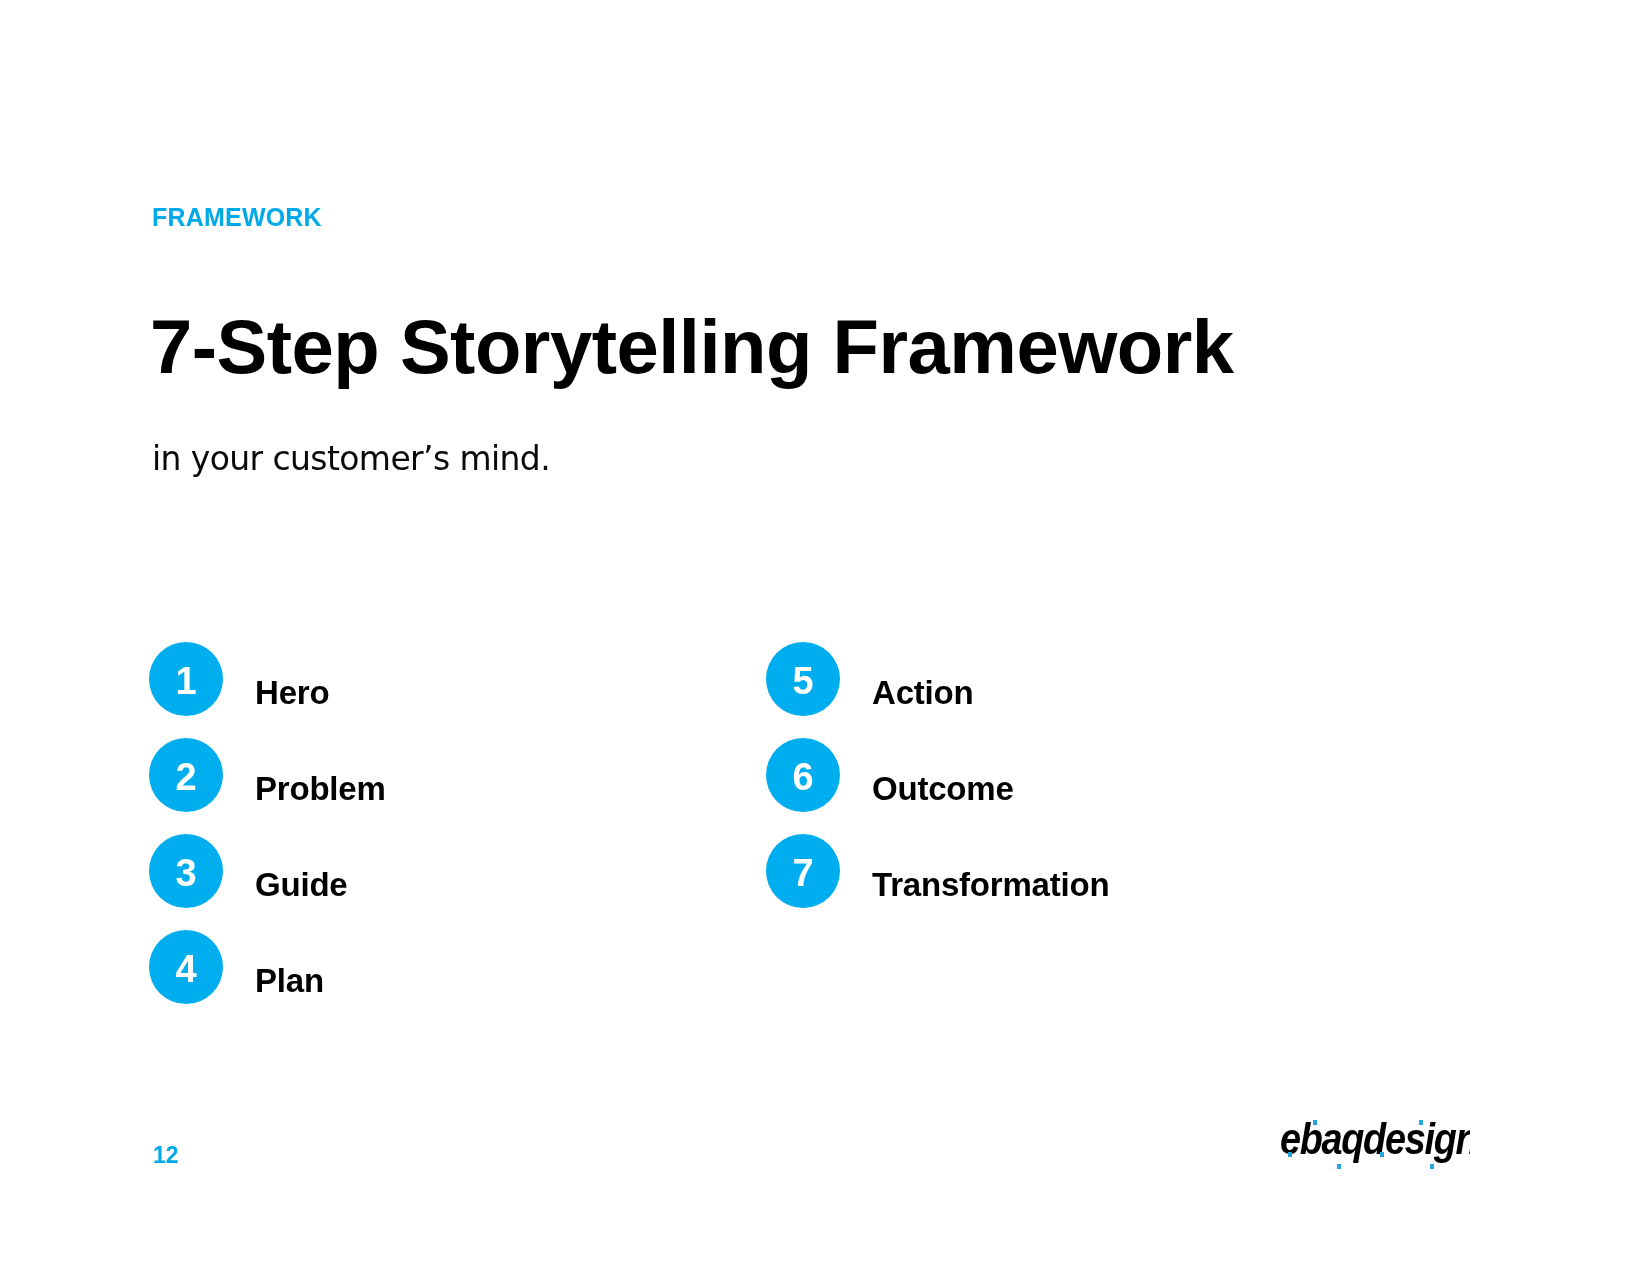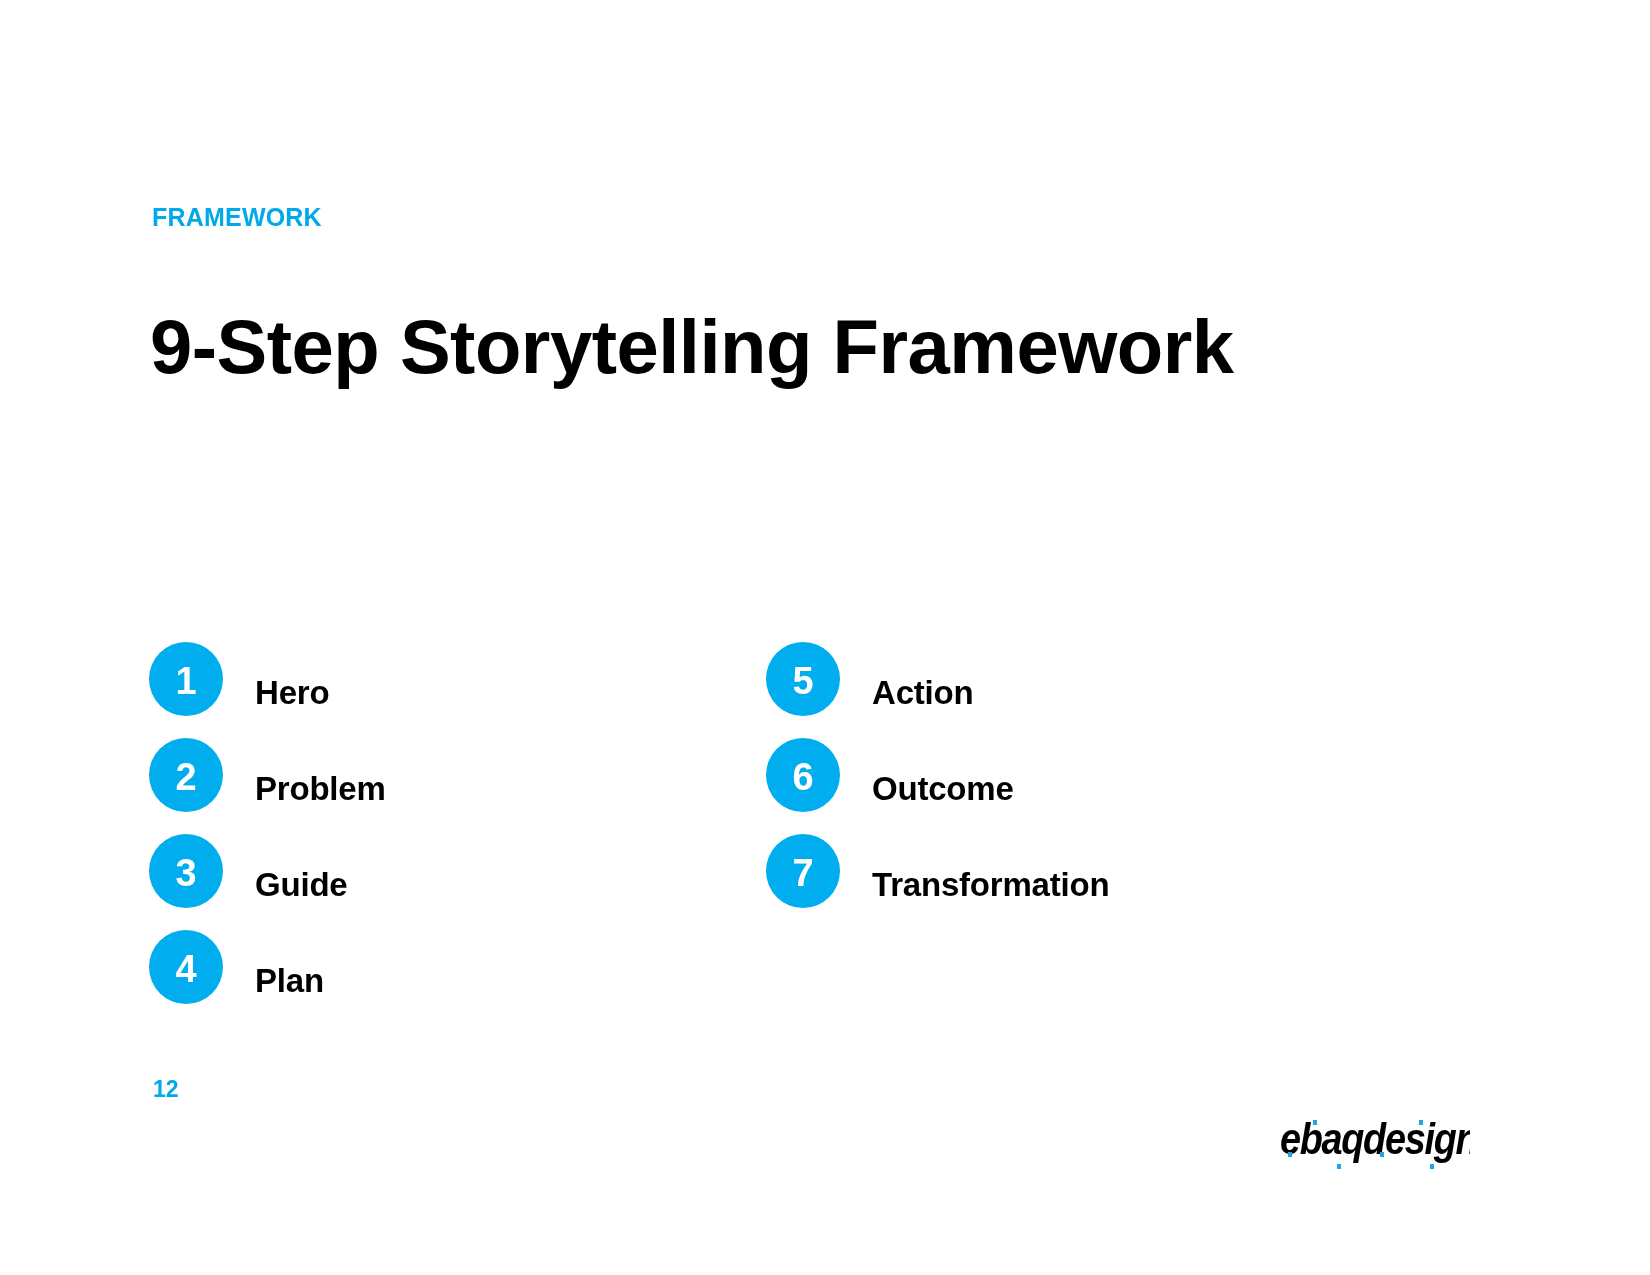--- a/index.html
+++ b/index.html
@@ -89,21 +89,21 @@
       font-weight: 700;
       font-size: 33px;
       color: #000000;
       letter-spacing: -0.2px;
       margin-top: 28px;
     }
 
     .page-number {
       position: absolute;
       left: 153px;
-      top: 1076px;
+      top: 1142px;
       font-family: "Liberation Sans", sans-serif;
       font-weight: 700;
       font-size: 23px;
       color: #00a9e8;
       line-height: 26px;
     }
 
     .logo {
       position: absolute;
       left: 1280px;
@@ -112,23 +112,24 @@
       height: 64px;
       font-style: italic;
     }
     .logo svg { display: block; }
   </style>
 </head>
 <body>
 
 <div class="eyebrow">FRAMEWORK</div>
 
-<h1 class="title">9-Step Storytelling Framework</h1>
+<h1 class="title">7-Step Storytelling Framework</h1>
 
 <p class="intro">
+  <span>in your customer’s mind.</span>
 </p>
 
 <div class="steps-col left">
   <div class="step">
     <div class="step-num">1</div>
     <div class="step-label">Hero</div>
   </div>
   <div class="step">
     <div class="step-num">2</div>
     <div class="step-label">Problem</div>

